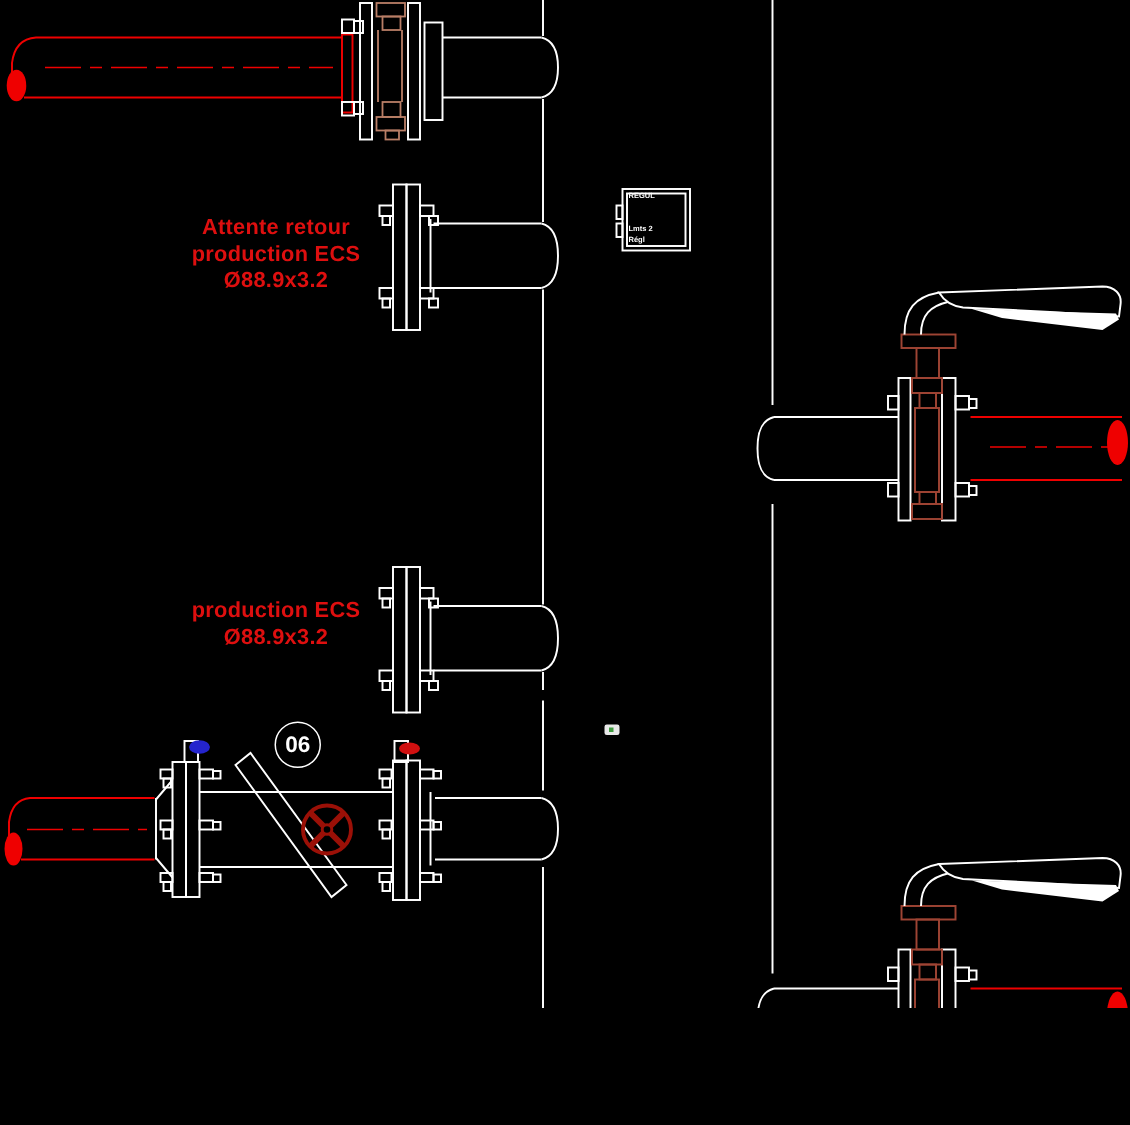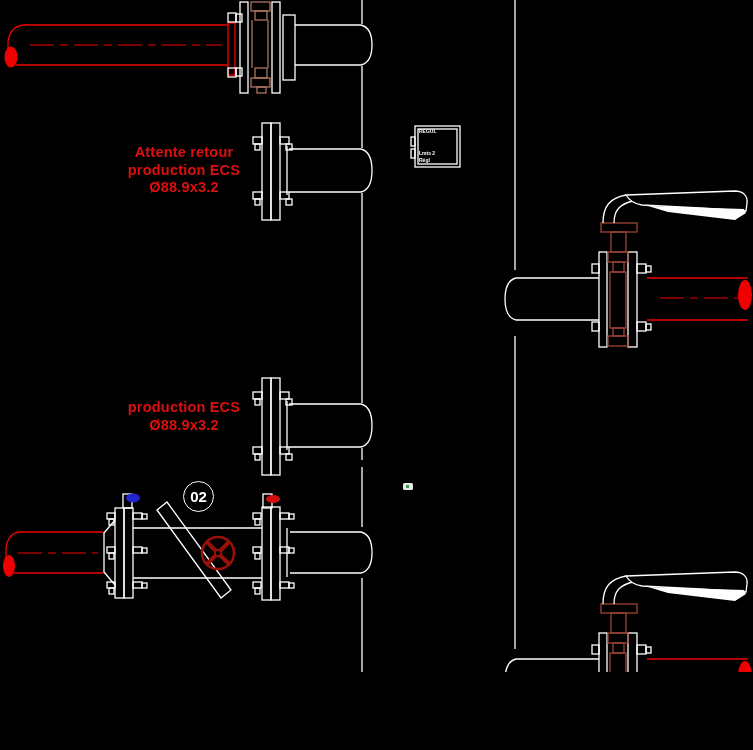--- a/index.html
+++ b/index.html
@@ -239,19 +239,19 @@
   <div>Attente retour</div>
   <div>production ECS</div>
   <div>Ø88.9x3.2</div>
 </div>
 
 <div class="label-red" style="left:109px;top:399px;">
   <div>production ECS</div>
   <div>Ø88.9x3.2</div>
 </div>
 
-<div class="tag-circle">02</div>
+<div class="tag-circle">06</div>
 
 <div class="ctrl-text" style="left:419px;top:128px;">REGUL</div>
 <div class="ctrl-text" style="left:419px;top:150px;">Lmts 2</div>
 <div class="ctrl-text" style="left:419px;top:157px;">Régl</div>
 
 </div>
 
 </body></html>

